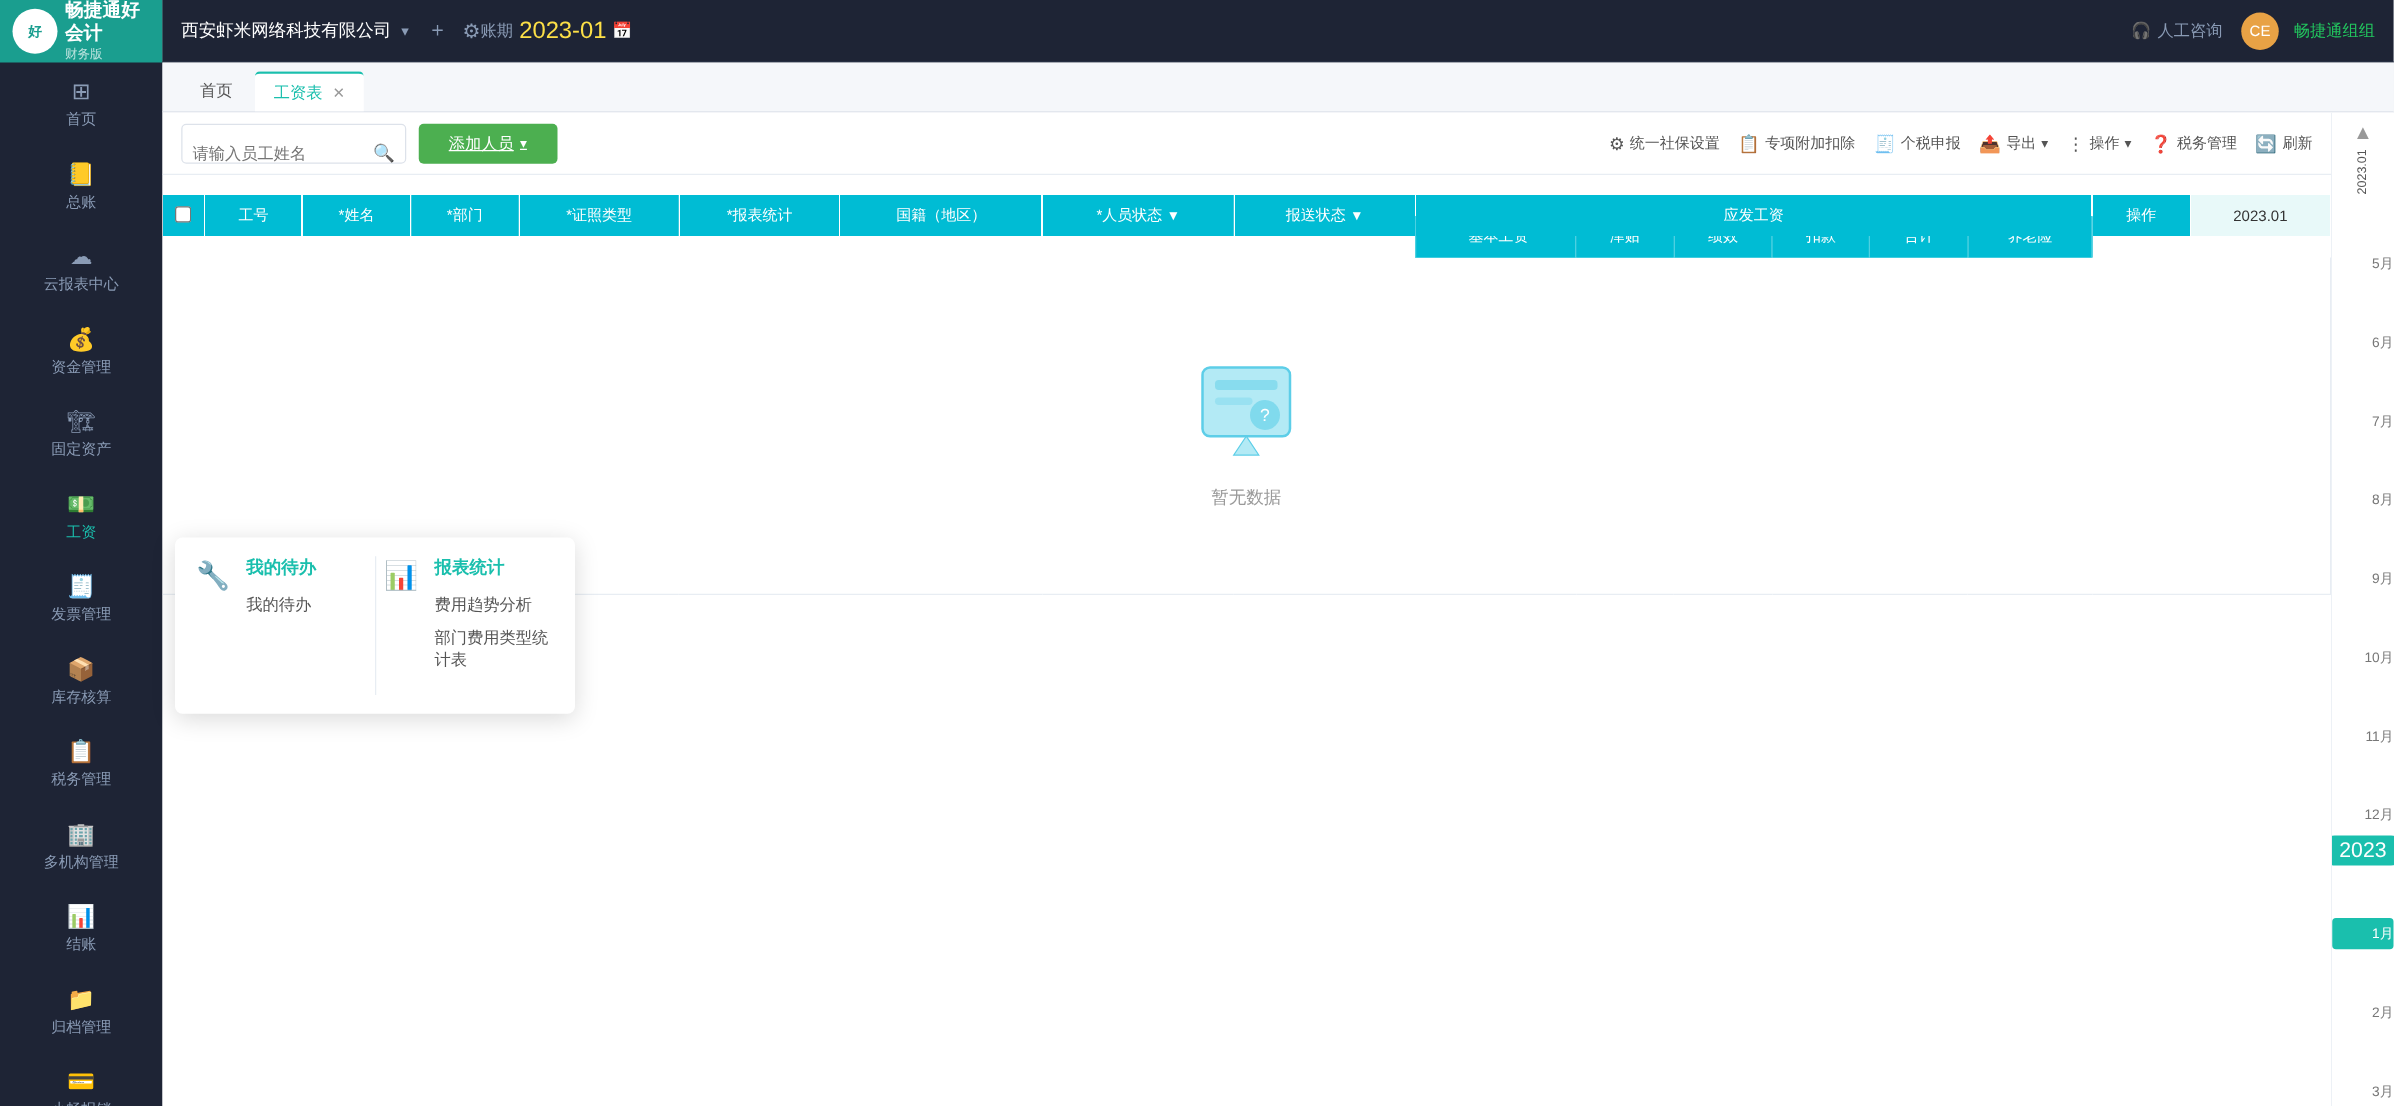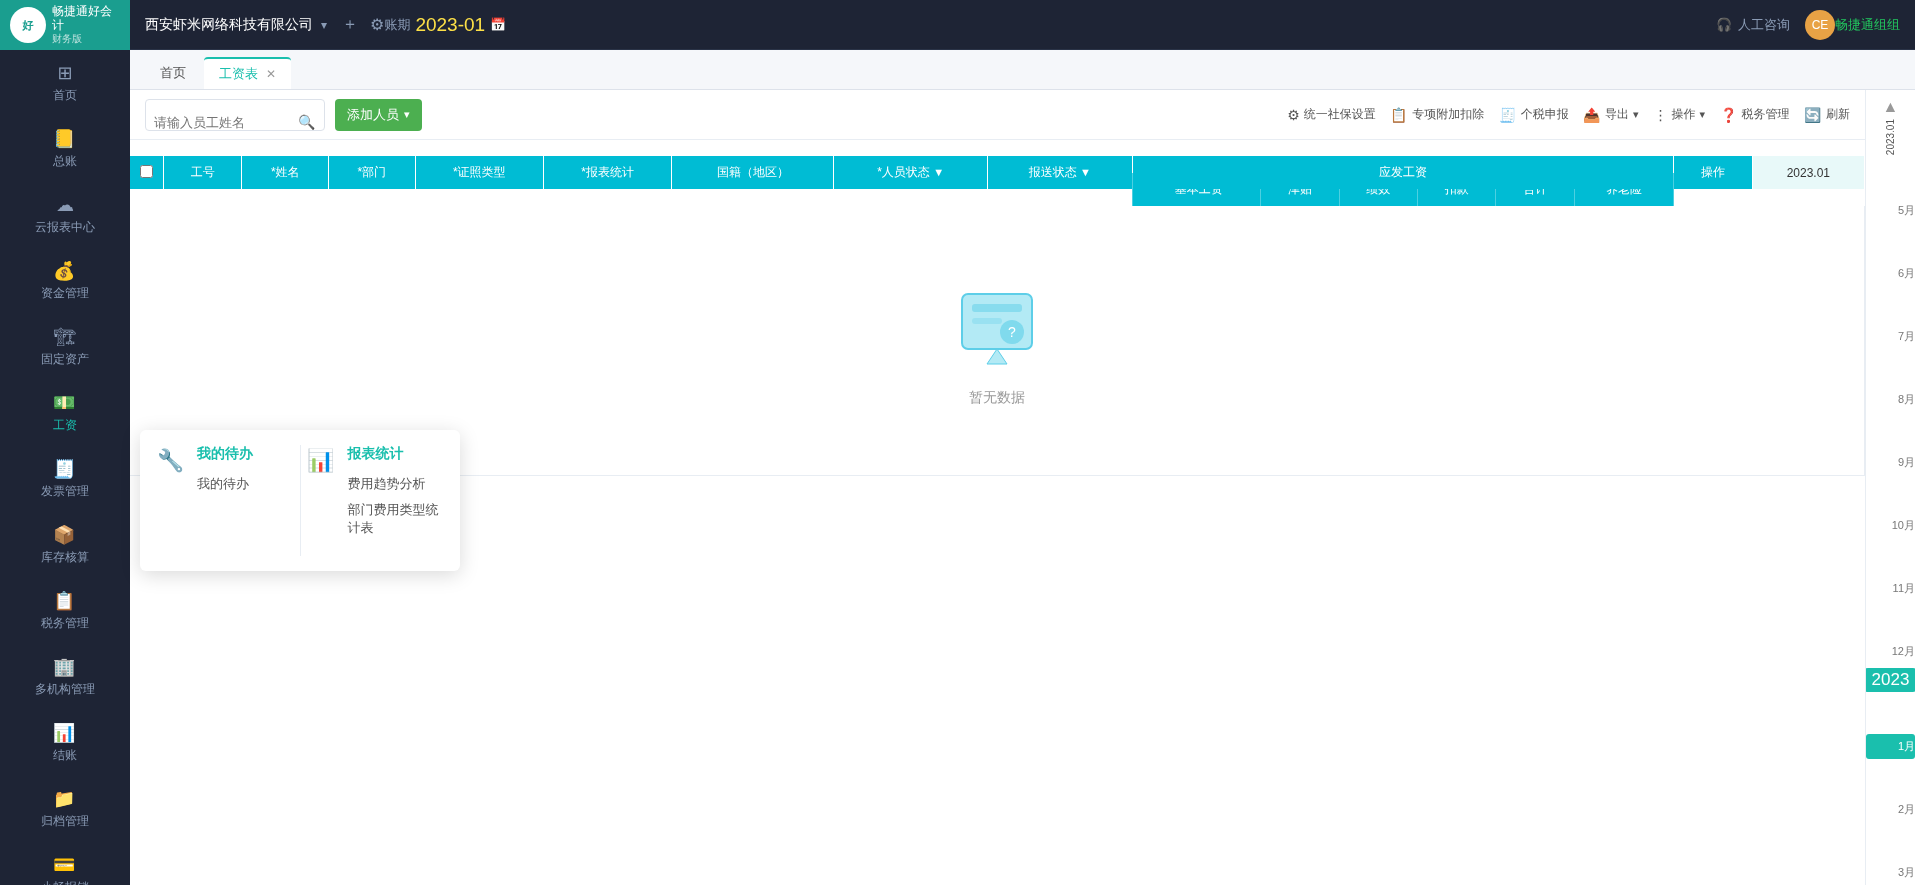--- a/index.html
+++ b/index.html
@@ -6,21 +6,21 @@
     body { font-family: 'Microsoft YaHei', Arial, sans-serif; font-size: 13px; background: #f0f2f5; overflow: hidden; }
 
     
     .app-container { display: flex; height: 885px; width: 1915px; overflow: hidden; }
 
     
     .sidebar { width: 130px; background: #1e2435; display: flex; flex-direction: column; flex-shrink: 0; height: 100%; }
     .sidebar-logo { height: 50px; background: #1a9e8f; display: flex; align-items: center; padding: 0 10px; cursor: pointer; }
     .logo-icon { width: 36px; height: 36px; background: white; border-radius: 50%; display: flex; align-items: center; justify-content: center; margin-right: 6px; flex-shrink: 0; }
     .logo-icon span { color: #1a9e8f; font-weight: bold; font-size: 11px; }
-    .logo-text { color: white; font-size: 12px; font-weight: normal; line-height: 1.2; }
+    .logo-text { color: white; font-size: 15px; font-weight: bold; line-height: 1.2; }
     .logo-sub { color: rgba(255,255,255,0.7); font-size: 10px; }
 
     .sidebar-nav { flex: 1; overflow-y: auto; }
     .nav-item { display: flex; flex-direction: column; align-items: center; padding: 12px 0; cursor: pointer; color: #8a9bb5; transition: all 0.2s; }
     .nav-item.active { color: #1abfad; }
     .nav-item .nav-icon { font-size: 18px; margin-bottom: 3px; }
     .nav-item .nav-label { font-size: 12px; }
 
     
     .main-area { flex: 1; display: flex; flex-direction: column; height: 100%; }
@@ -30,39 +30,39 @@
     .company-selector { display: flex; align-items: center; color: white; cursor: pointer; font-size: 14px; }
     .company-name { color: white; }
     .chevron-down { color: #8a9bb5; margin-left: 8px; font-size: 12px; }
     .header-actions { display: flex; align-items: center; margin-left: 15px; gap: 12px; }
     .header-btn { color: #8a9bb5; cursor: pointer; font-size: 16px; }
     .period-label { color: #8a9bb5; font-size: 13px; }
     .period-value { color: #fde047; font-size: 19px; margin-left: 5px; }
     .period-icon { color: #8a9bb5; margin-left: 5px; cursor: pointer; }
     .header-right { margin-left: auto; display: flex; align-items: center; gap: 15px; }
     .support-btn { display: flex; align-items: center; color: #8a9bb5; cursor: pointer; font-size: 13px; gap: 5px; }
-    .user-info { display: flex; align-items: center; gap: 0; cursor: pointer; }
+    .user-info { display: flex; align-items: center; gap: 12px; cursor: pointer; }
     .user-avatar { width: 30px; height: 30px; border-radius: 50%; background: #e8a245; display: flex; align-items: center; justify-content: center; font-size: 12px; color: white; }
     .user-name { color: #22c55e; font-size: 13px; }
 
     
     .tab-bar { height: 40px; background: #f5f7fa; border-bottom: 1px solid #dde2ea; display: flex; align-items: flex-end; padding: 0 15px; flex-shrink: 0; }
     .tab { height: 32px; padding: 0 15px; display: flex; align-items: center; cursor: pointer; border-radius: 4px 4px 0 0; font-size: 13px; color: #555; margin-right: 3px; }
     .tab.active { background: white; color: #1abfad; border-top: 2px solid #1abfad; }
     .tab-close { margin-left: 8px; color: #999; font-size: 12px; cursor: pointer; }
 
     
     .content-area { flex: 1; background: white; overflow: hidden; position: relative; display: flex; }
 
     
     .toolbar { height: 50px; padding: 0 15px; display: flex; align-items: center; border-bottom: 1px solid #e8edf3; flex-shrink: 0; gap: 10px; }
     .search-input-wrap { display: flex; align-items: flex-end; border: 1px solid #dde2ea; border-radius: 4px; padding: 0 8px; height: 32px; width: 180px; }
     .search-input { border: none; outline: none; font-size: 13px; color: #555; width: 100%; background: transparent; }
     .search-icon { color: #999; font-size: 14px; }
-    .add-btn { background: #4caf50; color: white; border: none; border-radius: 4px; height: 32px; padding: 0 12px; display: flex; align-items: center; gap: 5px; cursor: pointer; font-size: 13px; }
+    .add-btn { background: #4caf50; color: white; border: none; border-radius: 4px; height: 32px; padding: 0 24px; display: flex; align-items: center; gap: 5px; cursor: pointer; font-size: 13px; text-decoration: underline; }
     .add-btn .dropdown-arrow { font-size: 11px; }
     .toolbar-actions { display: flex; align-items: center; gap: 15px; margin-left: auto; }
     .action-btn { display: flex; align-items: center; gap: 4px; color: #555; cursor: pointer; font-size: 12px; }
     .action-icon { font-size: 14px; }
 
     
     .table-wrapper { flex: 1; overflow: auto; }
     .salary-table { width: 100%; border-collapse: collapse; }
     .salary-table th { background: #00bcd4; color: white; padding: 8px 10px; text-align: center; font-size: 12px; font-weight: normal; border-right: 1px solid rgba(255,255,255,0.3); white-space: nowrap; }
     .salary-table td { padding: 8px 10px; text-align: center; font-size: 12px; border-bottom: 1px solid #e8edf3; border-right: 1px solid #e8edf3; white-space: nowrap; }

